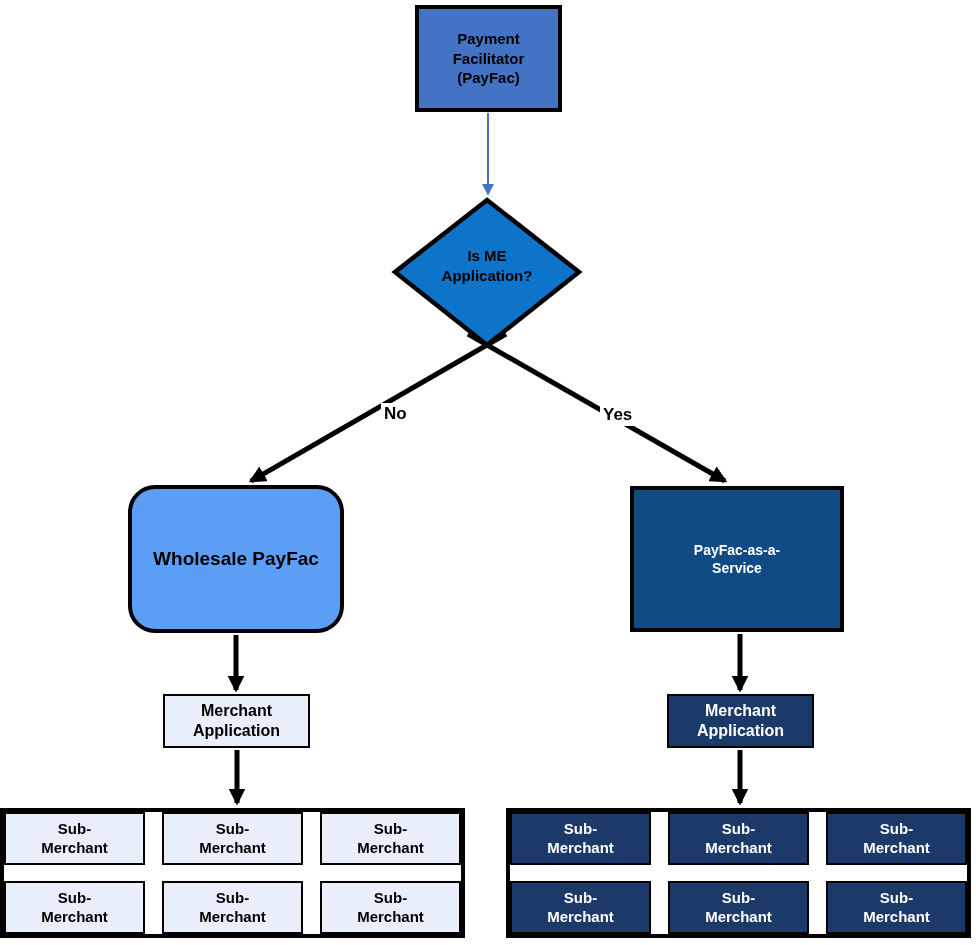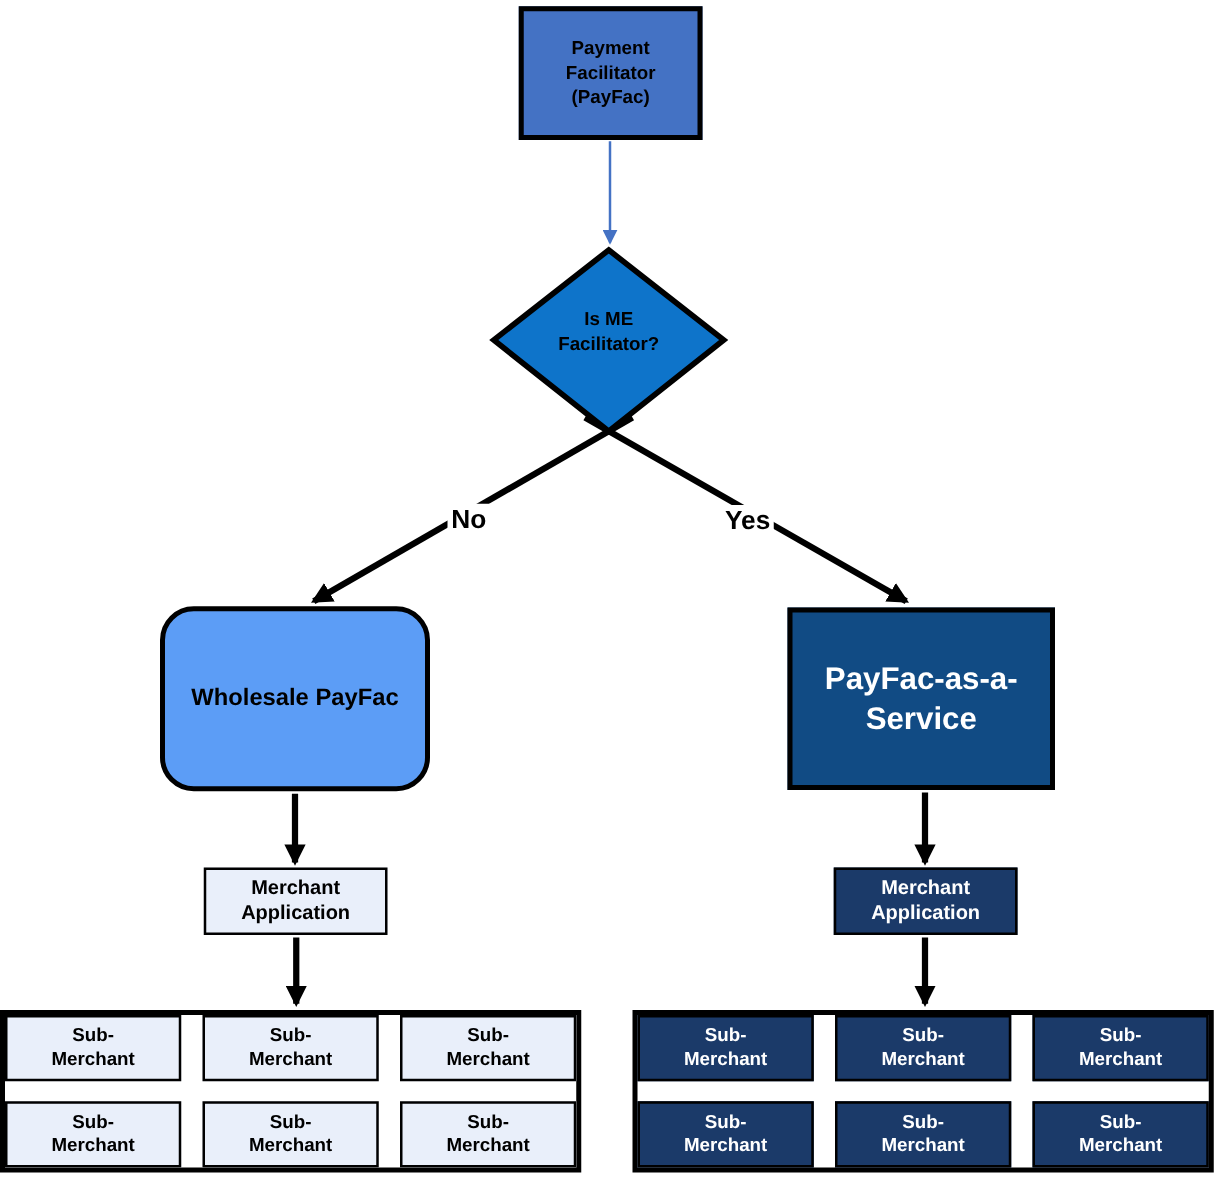--- a/index.html
+++ b/index.html
@@ -37,21 +37,21 @@
   .wholesale-box {
     left: 128px; top: 485px; width: 216px; height: 148px;
     border: 4px solid #000;
     color: #000000;
     font-size: 19px; line-height: 1.3;
   }
   .paas-box {
     left: 630px; top: 486px; width: 214px; height: 146px;
     border: 4px solid #000;
     color: #ffffff;
-    font-size: 25px; line-height: 1.3;
+    font-size: 14px; line-height: 1.3;
   }
   .ma-left {
     left: 163px; top: 694px; width: 147px; height: 54px;
     border: 2px solid #000;
     color: #000000;
     font-size: 16px; line-height: 1.25;
   }
   .ma-right {
     left: 667px; top: 694px; width: 147px; height: 54px;
     border: 2px solid #000;
@@ -64,25 +64,26 @@
     text-align: center;
     font-weight: 700;
     font-size: 15px; line-height: 1.3;
     color: #000000;
     white-space: pre-line;
     z-index: 3;
   }
   .branch-label {
     position: absolute;
     font-weight: 700;
-    font-size: 21px;
+    font-size: 17px;
     color: #000000;
     background: #ffffff;
     padding: 1px 3px;
     z-index: 3;
+    margin-left: 23px;
   }
   .branch-no  { left: 358px; top: 403px; }
   .branch-yes { left: 577px; top: 404px; }
 
   .sub-group {
     position: absolute;
     top: 808px;
     width: 465px; height: 130px;
     border: 4px solid #000;
     box-sizing: border-box;
@@ -167,21 +168,21 @@
 
     <line x1="488" y1="113" x2="488" y2="194" stroke="#4472C4" stroke-width="2" marker-end="url(#ahb)"></line>
 
     <line x1="236" y1="635" x2="236" y2="690" stroke="#000000" stroke-width="5" marker-end="url(#ah)"></line>
     <line x1="237" y1="750" x2="237" y2="803" stroke="#000000" stroke-width="5" marker-end="url(#ah)"></line>
     <line x1="740" y1="634" x2="740" y2="690" stroke="#000000" stroke-width="5" marker-end="url(#ah)"></line>
     <line x1="740" y1="750" x2="740" y2="803" stroke="#000000" stroke-width="5" marker-end="url(#ah)"></line>
   </svg>
 
   <div class="decision-label">Is ME
-Facilitator?</div>
+Application?</div>
   <div class="branch-label branch-no">No</div>
   <div class="branch-label branch-yes">Yes</div>
 
   <div class="sub-group group-left">
     <div class="sub-row">
       <div class="sub-cell cell-light" style="background-color: rgb(233, 239, 250);">Sub-
 Merchant</div>
       <div class="sub-cell cell-light" style="background-color: rgb(233, 239, 250);">Sub-
 Merchant</div>
       <div class="sub-cell cell-light" style="background-color: rgb(233, 239, 250);">Sub-

